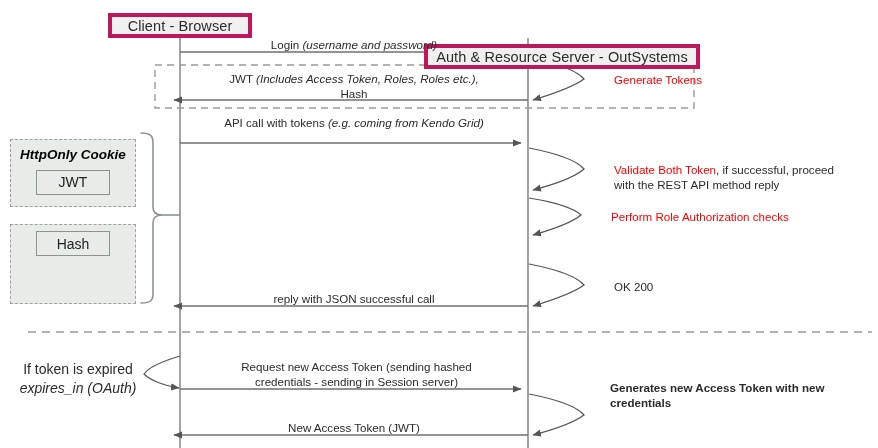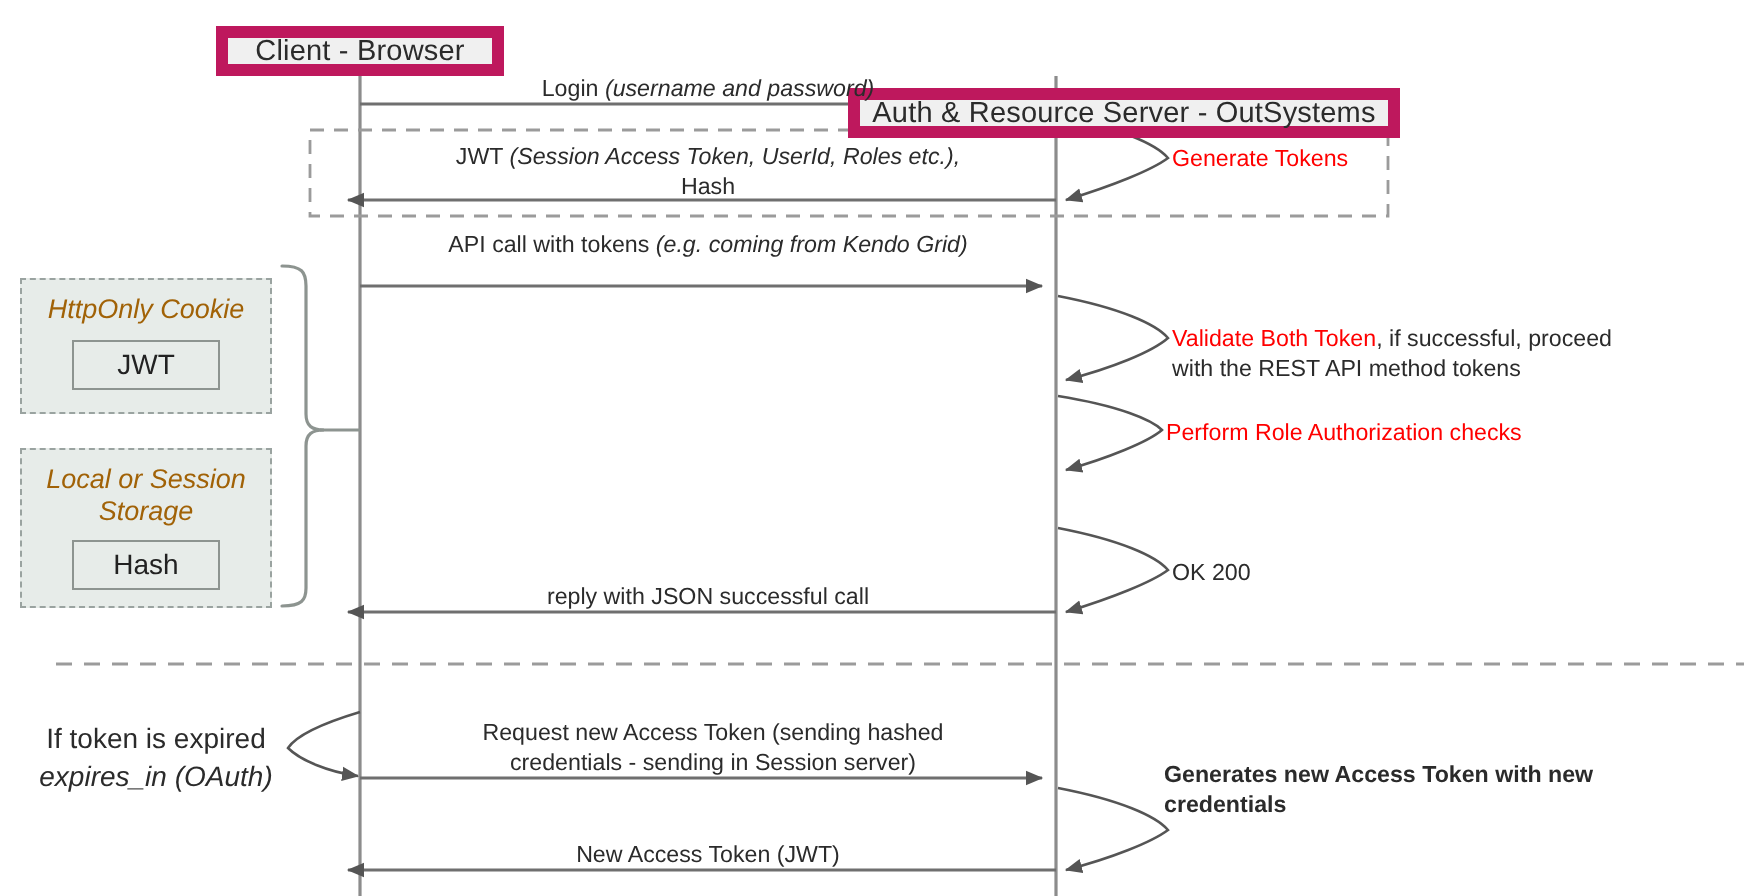--- a/index.html
+++ b/index.html
@@ -7,58 +7,58 @@
     width:878px;height:448px;position:relative;overflow:hidden;
     font-family:"Liberation Sans", sans-serif;
     color:#1a1a1a;
   }
   .stage{position:absolute;left:0;top:0;width:878px;height:448px;}
   svg.layer{position:absolute;left:0;top:0;width:878px;height:448px;pointer-events:none;}
 
   
   .actor{
     position:absolute;box-sizing:border-box;
-    background:#f0f0f0;border:6px solid #be185d;
+    background:#f0f0f0;border:4px solid #be185d;
     display:flex;align-items:center;justify-content:center;
     font-size:14.5px;color:#2b2b2b;letter-spacing:.1px;
   }
   #actor-client{left:108px;top:13px;width:144px;height:25px;}
   #actor-server{left:424px;top:13px;width:276px;height:25px;margin-top:31px;}
 
   
   .storebox{
     position:absolute;box-sizing:border-box;
     background:#e7ece9;border:1.5px dashed #9aa3a0;
     display:flex;flex-direction:column;align-items:center;
   }
   #store-cookie{left:10px;top:139px;width:126px;height:68px;}
   #store-storage{left:10px;top:224px;width:126px;height:80px;}
   .store-title{
-    font-style:italic;font-size:13.5px;color:#a16207;margin-top:7px;
-    text-align:center;line-height:1.18;
+    font-style:italic;font-size:13.5px;color:#000000;margin-top:7px;
+    text-align:center;line-height:1.18;font-weight:bold;
   }
   .store-inner{
     box-sizing:border-box;background:#e7ece9;border:1.4px solid #8d9490;
     width:74px;height:25px;margin-top:7px;
     display:flex;align-items:center;justify-content:center;
     font-size:14px;color:#222;
   }
   #store-storage .store-inner{margin-top:6px;}
 
   
   .msg{
     position:absolute;font-size:11.6px;color:#2b2b2b;
     line-height:1.28;white-space:nowrap;
   }
   .msg.ctr{text-align:center;}
   .msg i{font-style:italic;}
 
   
   .note{
-    position:absolute;font-size:11.6px;line-height:1.32;color:#2b2b2b;
+    position:absolute;font-size:11.6px;line-height:1.32;color:#2b2b2b;margin-left:28px;
   }
   .note .red{color:#ff0000;}
   .note.bold{font-weight:bold;}
 
   
   .leftnote{
     position:absolute;font-size:14px;line-height:1.35;
     color:#2b2b2b;text-align:center;
   }
   .leftnote i{font-style:italic;}
@@ -120,31 +120,30 @@
   <div class="actor" id="actor-server">
     <span>Auth &amp; Resource Server - OutSystems</span>
   </div>
 
   <div class="storebox" id="store-cookie">
     <div class="store-title">HttpOnly Cookie</div>
     <div class="store-inner">JWT</div>
   </div>
 
   <div class="storebox" id="store-storage">
-    <div class="store-title">Local or Session Storage</div>
     <div class="store-inner">Hash</div>
   </div>
 
   <div class="msg ctr" style="left:180px;top:38px;width:348px;">
     <span>Login </span><i>(username and password)</i>
   </div>
 
   <div class="msg ctr" style="left:180px;top:72px;width:348px;">
     <div>
-      <span>JWT </span><i>(Session Access Token, UserId, Roles etc.),</i>
+      <span>JWT </span><i>(Includes Access Token, Roles, Roles etc.),</i>
     </div>
     <div>Hash</div>
   </div>
 
   <div class="msg ctr" style="left:180px;top:116px;width:348px;">
     <span>API call with tokens </span><i>(e.g. coming from Kendo Grid)</i>
   </div>
 
   <div class="msg ctr" style="left:180px;top:292px;width:348px;">reply with JSON successful call</div>
 
@@ -156,21 +155,21 @@
   <div class="msg ctr" style="left:180px;top:421px;width:348px;">New Access Token (JWT)</div>
 
   <div class="note" style="left:586px;top:72px;">
     <span class="red">Generate Tokens</span>
   </div>
 
   <div class="note" style="left:586px;top:162px;">
     <div>
       <span class="red">Validate Both Token</span><span>, if successful, proceed</span>
     </div>
-    <div>with the REST API method tokens</div>
+    <div>with the REST API method reply</div>
   </div>
 
   <div class="note" style="left:583px;top:209px;">
     <span class="red">Perform Role Authorization checks</span>
   </div>
 
   <div class="note" style="left:586px;top:279px;">
     <span>OK 200</span>
   </div>
 

